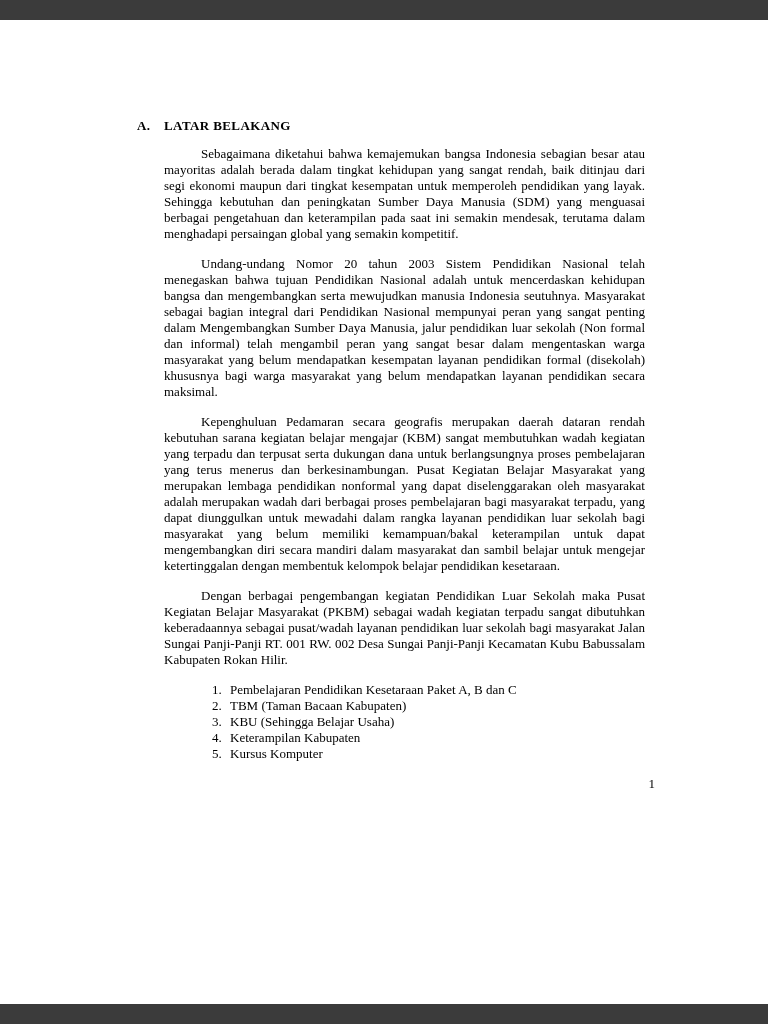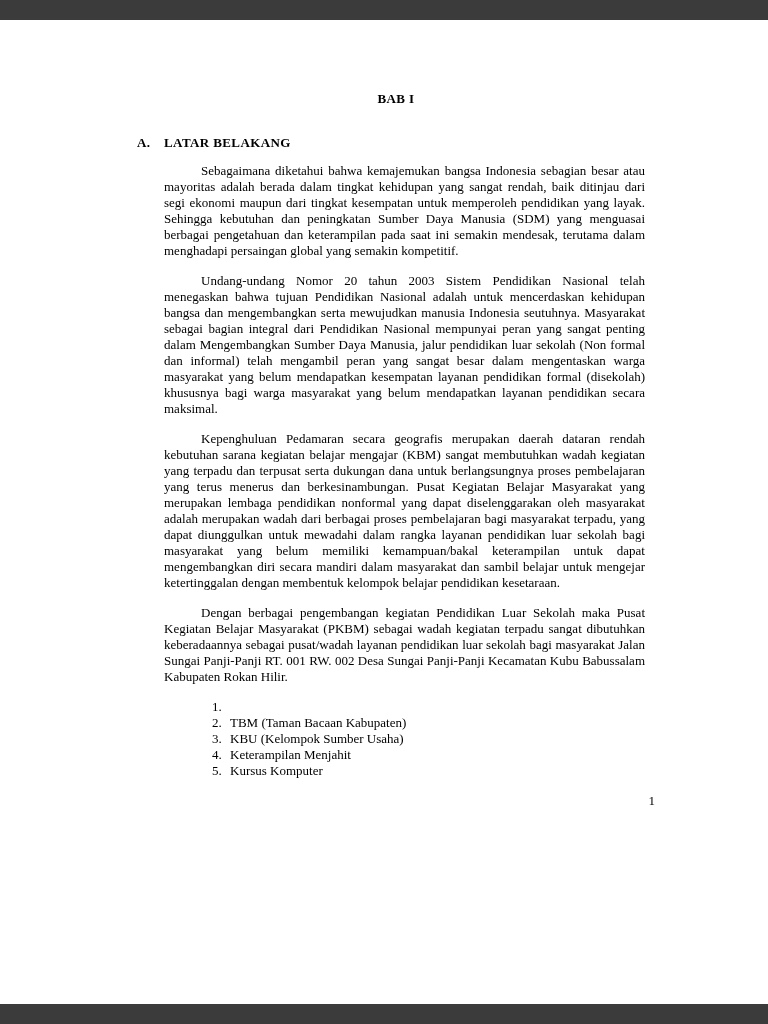--- a/index.html
+++ b/index.html
@@ -77,48 +77,48 @@
   }
 </style>
 </head>
 <body>
 
 <div class="viewer">
   <div class="page">
     <div class="content">
 
       <div class="doc-title">
-        <div>BAB I</div>
       </div>
 
       <div class="section-heading">
         <span class="sec-label">A.</span>
         <span class="sec-title">LATAR BELAKANG</span>
       </div>
 
       <p class="para">Sebagaimana diketahui bahwa kemajemukan bangsa Indonesia sebagian besar atau mayoritas adalah berada dalam tingkat kehidupan yang sangat rendah, baik ditinjau dari segi ekonomi maupun dari tingkat kesempatan untuk memperoleh pendidikan yang layak. Sehingga kebutuhan dan peningkatan Sumber Daya Manusia (SDM) yang menguasai berbagai pengetahuan dan keterampilan pada saat ini semakin mendesak, terutama dalam menghadapi persaingan global yang semakin kompetitif.</p>
       <p class="para">Undang-undang Nomor 20 tahun 2003 Sistem Pendidikan Nasional telah menegaskan bahwa tujuan Pendidikan Nasional adalah untuk mencerdaskan kehidupan bangsa dan mengembangkan serta mewujudkan manusia Indonesia seutuhnya. Masyarakat sebagai bagian integral dari Pendidikan Nasional mempunyai peran yang sangat penting dalam Mengembangkan Sumber Daya Manusia, jalur pendidikan luar sekolah (Non formal dan informal) telah mengambil peran yang sangat besar dalam mengentaskan warga masyarakat yang belum mendapatkan kesempatan layanan pendidikan formal (disekolah) khususnya bagi warga masyarakat yang belum mendapatkan layanan pendidikan secara maksimal.</p>
       <p class="para">Kepenghuluan Pedamaran secara geografis merupakan daerah dataran rendah kebutuhan sarana kegiatan belajar mengajar (KBM) sangat membutuhkan wadah kegiatan yang terpadu dan terpusat serta dukungan dana untuk berlangsungnya proses pembelajaran yang terus menerus dan berkesinambungan. Pusat Kegiatan Belajar Masyarakat yang merupakan lembaga pendidikan nonformal yang dapat diselenggarakan oleh masyarakat adalah merupakan wadah dari berbagai proses pembelajaran bagi masyarakat terpadu, yang dapat diunggulkan untuk mewadahi dalam rangka layanan pendidikan luar sekolah bagi masyarakat yang belum memiliki kemampuan/bakal keterampilan untuk dapat mengembangkan diri secara mandiri dalam masyarakat dan sambil belajar untuk mengejar ketertinggalan dengan membentuk kelompok belajar pendidikan kesetaraan.</p>
       <p class="para">Dengan berbagai pengembangan kegiatan Pendidikan Luar Sekolah maka Pusat Kegiatan Belajar Masyarakat (PKBM) sebagai wadah kegiatan terpadu sangat dibutuhkan keberadaannya sebagai pusat/wadah layanan pendidikan luar sekolah bagi masyarakat Jalan Sungai Panji-Panji RT. 001 RW. 002 Desa Sungai Panji-Panji Kecamatan Kubu Babussalam Kabupaten Rokan Hilir.</p>
 
       <div class="list">
         <div class="list-row">
           <span class="list-num">1.</span>
+          <span class="list-text">Pembelajaran Pendidikan Kesetaraan Paket A, B dan C</span>
         </div>
         <div class="list-row">
           <span class="list-num">2.</span>
           <span class="list-text">TBM (Taman Bacaan Kabupaten)</span>
         </div>
         <div class="list-row">
           <span class="list-num">3.</span>
-          <span class="list-text">KBU (Kelompok Sumber Usaha)</span>
+          <span class="list-text">KBU (Sehingga Belajar Usaha)</span>
         </div>
         <div class="list-row">
           <span class="list-num">4.</span>
-          <span class="list-text">Keterampilan Menjahit</span>
+          <span class="list-text">Keterampilan Kabupaten</span>
         </div>
         <div class="list-row">
           <span class="list-num">5.</span>
           <span class="list-text">Kursus Komputer</span>
         </div>
       </div>
 
       <div class="page-number">1</div>
 
     </div>

